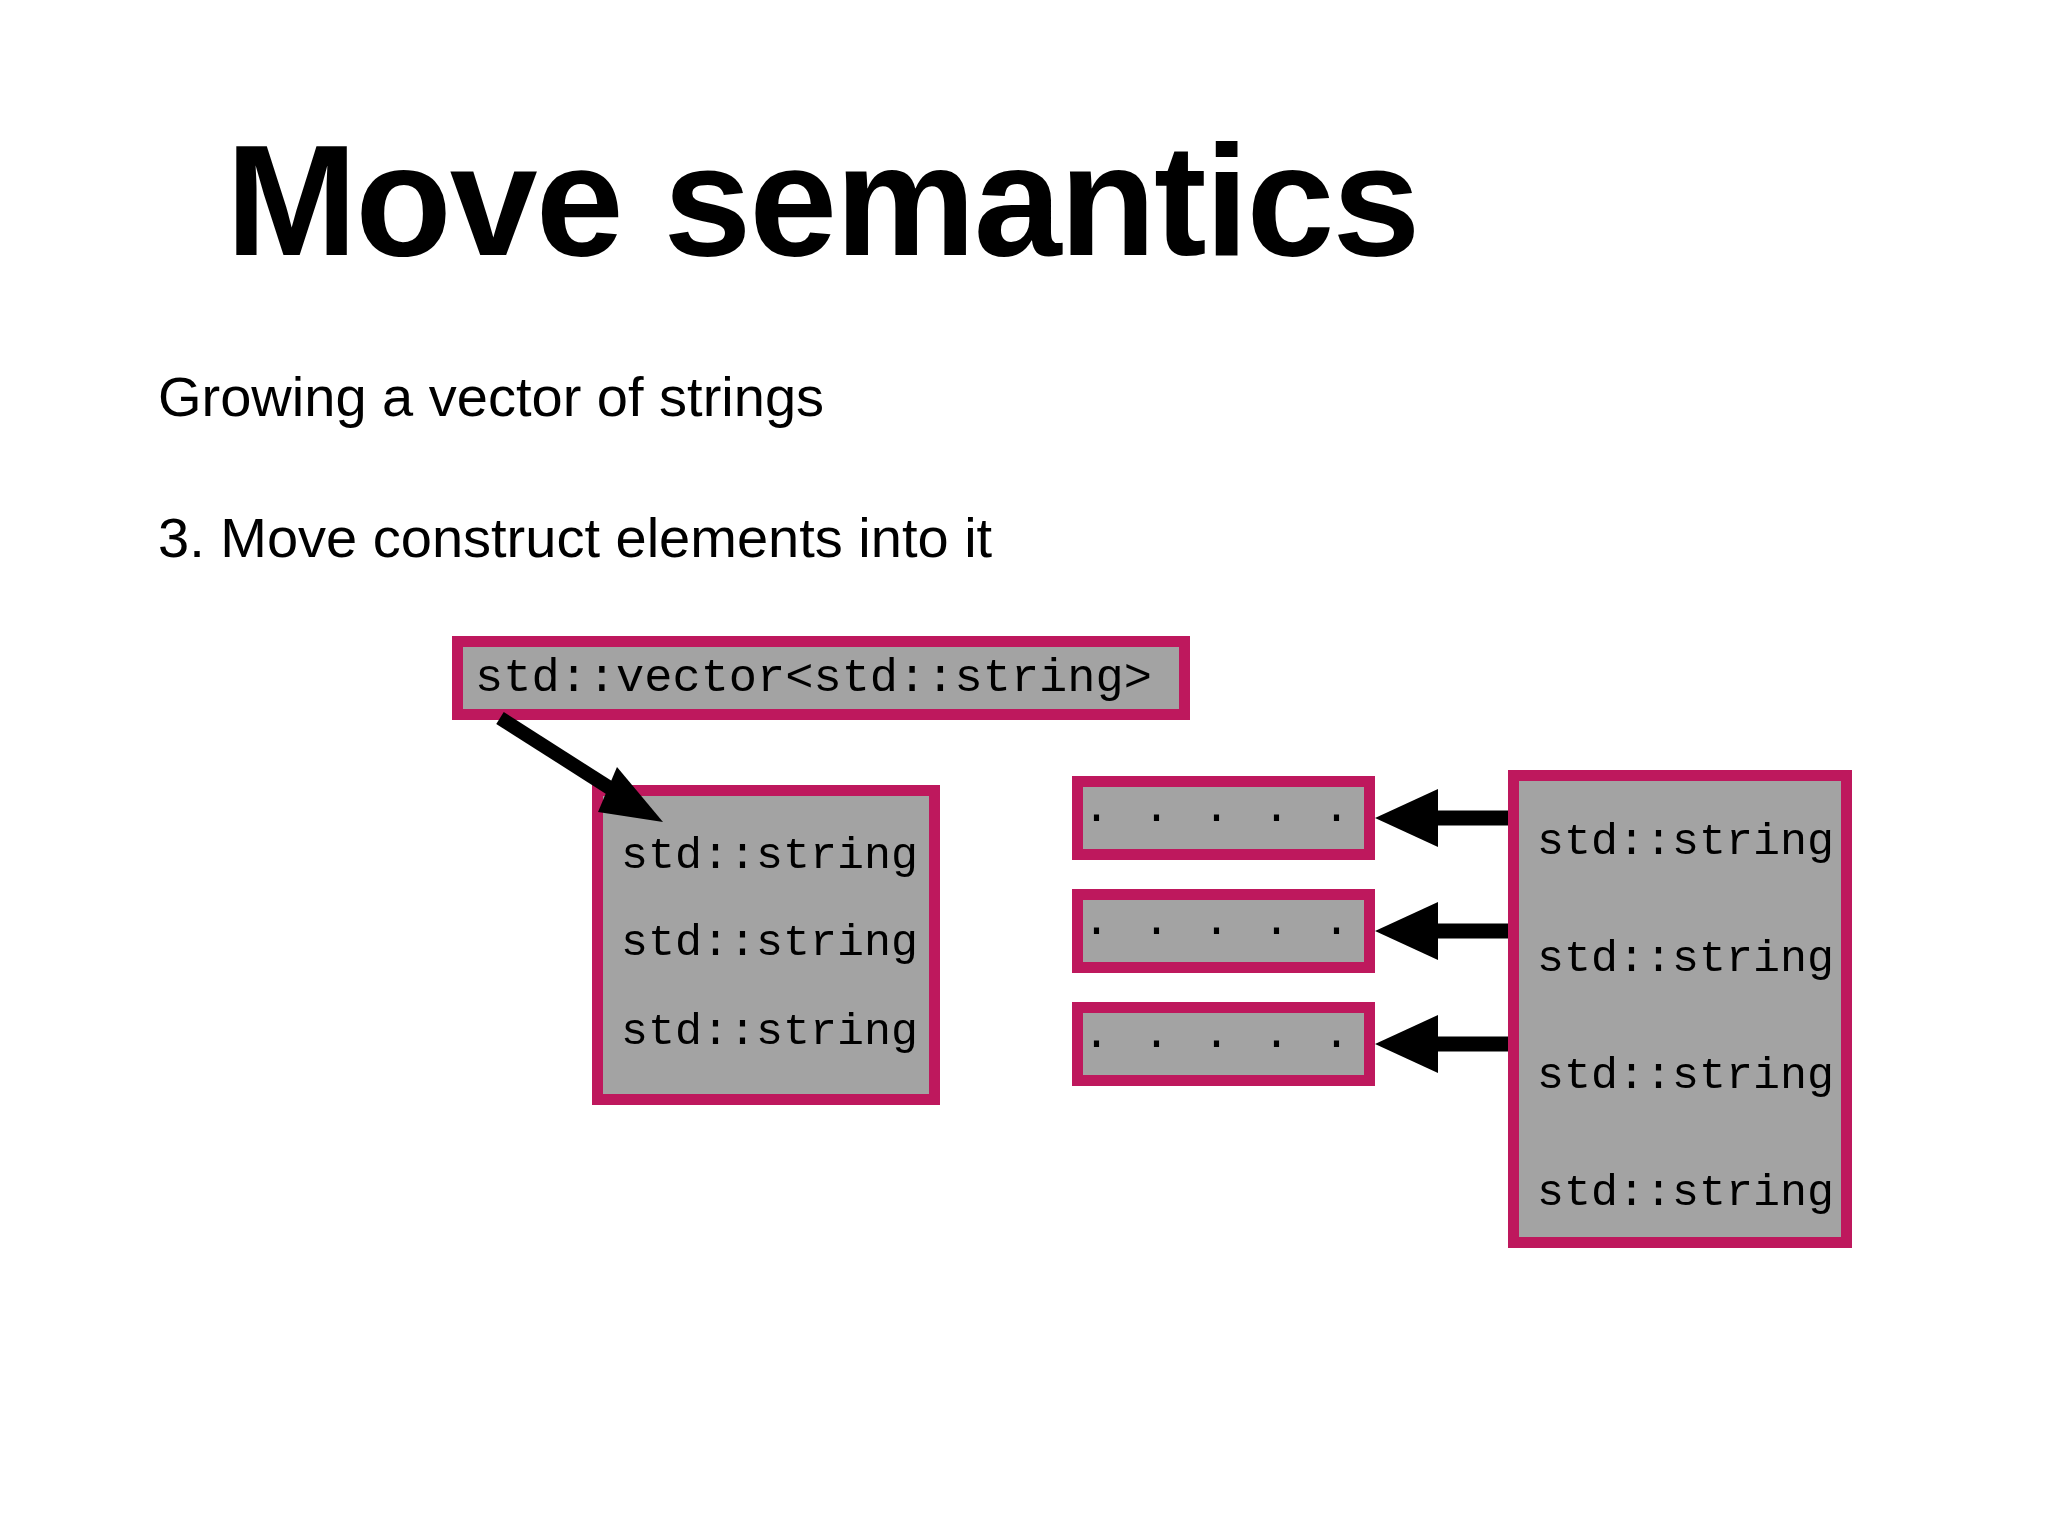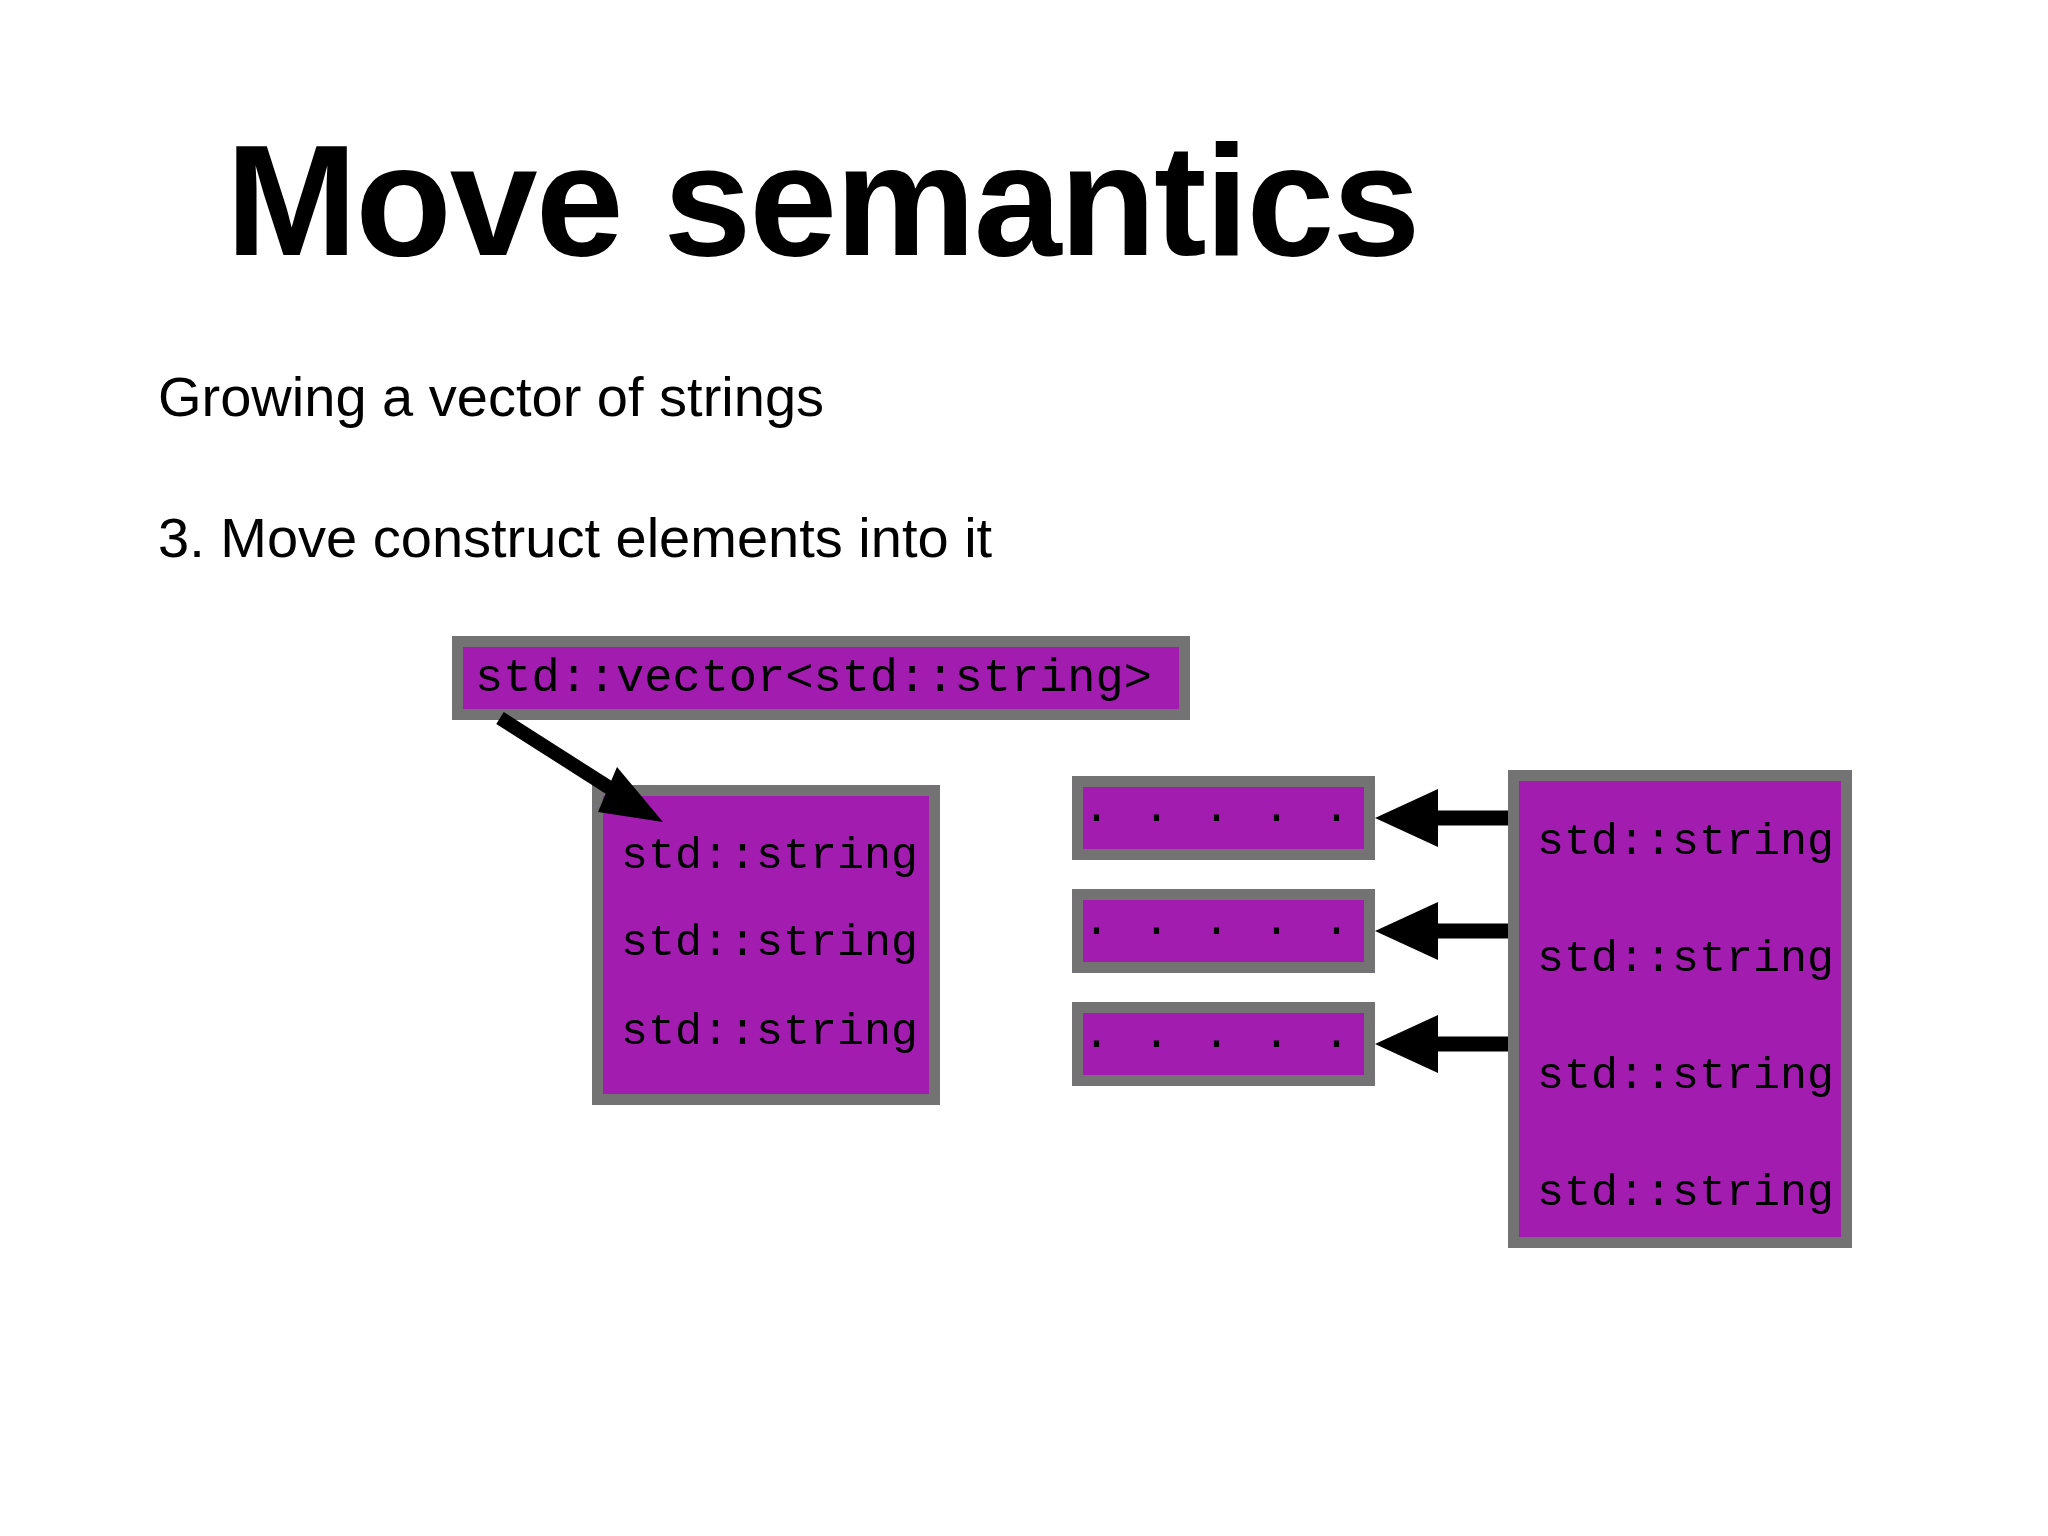--- a/index.html
+++ b/index.html
@@ -63,22 +63,22 @@
     position: absolute;
     left: 0;
     top: 0;
     width: 2048px;
     height: 1536px;
   }
 
   .box {
     position: absolute;
     box-sizing: border-box;
-    background: #a21caf;
-    border: 11px solid #737373;
+    background: #a3a3a3;
+    border: 11px solid #be185d;
   }
 
   .mono {
     font-family: "Liberation Mono", "DejaVu Sans Mono", monospace;
     color: #000000;
     white-space: nowrap;
   }
 
   
   #vector-header-box {

